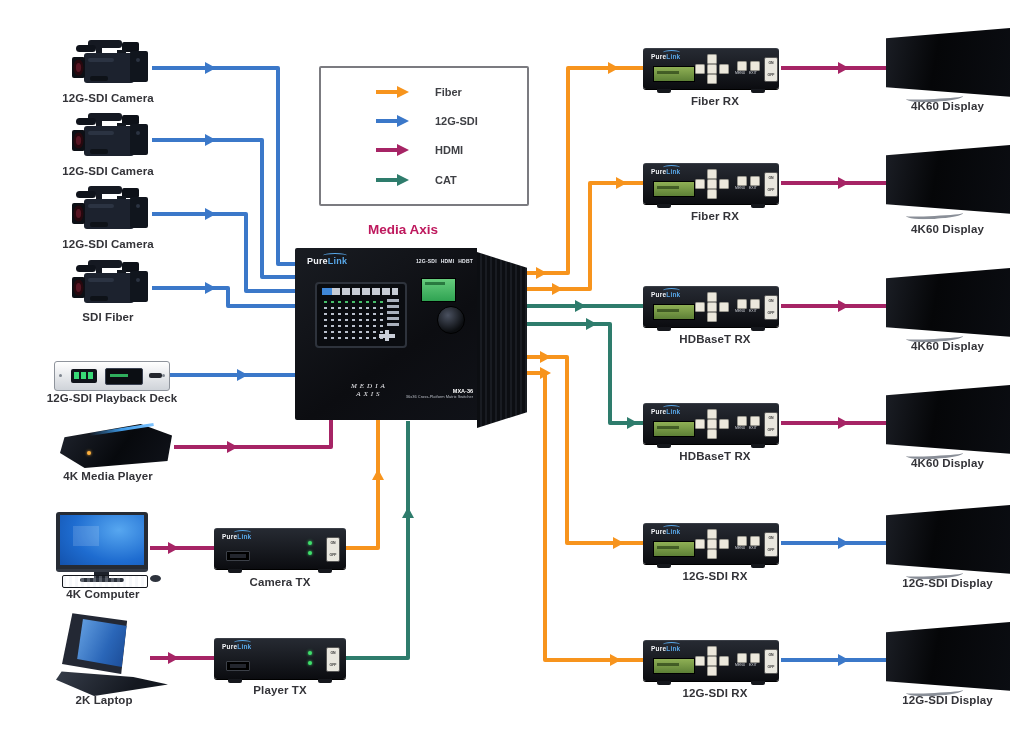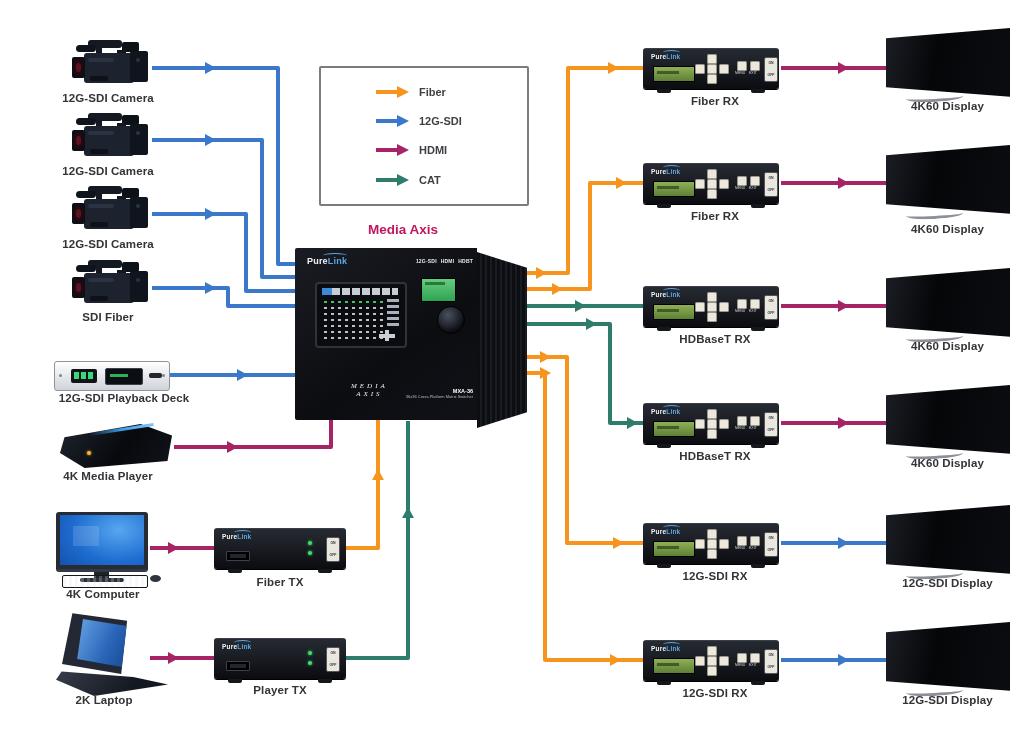--- a/index.html
+++ b/index.html
@@ -13,21 +13,21 @@
   .ah-hdmi{fill:var(--c-hdmi);}     .ah-cat{fill:var(--c-cat);}
 
   .dev{position:absolute;z-index:2;}
   .lbl{position:absolute;z-index:2;font-weight:bold;font-size:11.5px;color:#333338;
        text-align:center;letter-spacing:.1px;}
   .title{position:absolute;z-index:3;font-weight:bold;font-size:13.5px;color:#be185d;text-align:center;}
 
   
   .legend{position:absolute;left:319px;top:66px;width:206px;height:136px;border:2px solid #7b7b80;
           border-radius:2px;z-index:2;background:transparent;}
-  .leg-row{position:absolute;left:54px;display:flex;align-items:center;gap:8px;height:14px;}
+  .leg-row{position:absolute;left:54px;display:flex;align-items:center;gap:24px;height:14px;}
   .leg-lbl{font-weight:bold;font-size:11px;color:#3f4045;}
 
   
   .cam{width:82px;height:58px;}
   .deck{left:54px;top:361px;width:114px;height:28px;background:linear-gradient(#ffffff,#cfd3d9);
         border:1px solid #8f949c;border-radius:3px;}
   .deck>div{position:absolute;}
   .deck-vu{left:16px;top:7px;width:26px;height:14px;background:#10131a;border-radius:2px;
            display:flex;gap:2px;padding:3px 3px;box-sizing:border-box;}
   .deck-vu i{width:5px;height:7px;background:#39d977;display:block;}
@@ -311,21 +311,21 @@
     <div class="deck-vu">
         <i></i>
         <i></i>
         <i></i>
       </div>
     <div class="deck-display"></div>
     <div class="deck-slot"></div>
     <span class="screw" style="left:4px;top:12px"></span>
       <span class="screw" style="right:4px;top:12px"></span>
   </div>
-  <div class="lbl" style="left:48px;top:392px;width:152px">12G-SDI Playback Deck</div>
+  <div class="lbl" style="left:36px;top:392px;width:152px">12G-SDI Playback Deck</div>
 
   <div class="dev mplayer">
     <div class="mp-body"></div>
     <div class="mp-stripe"></div>
     <div class="mp-led"></div>
   </div>
   <div class="lbl" style="left:38px;top:470px;width:140px">4K Media Player</div>
 
   <div class="dev pc">
     <div class="monitor">
@@ -351,21 +351,21 @@
     <div class="hdmi-port"></div>
     <div class="led" style="left:94px;top:12px"></div>
     <div class="led" style="left:94px;top:22px"></div>
     <div class="rocker" style="left:112px;top:8px">
       <span>ON</span>
         <span>OFF</span>
       </div>
     <div class="foot f1"></div>
       <div class="foot f2"></div>
   </div>
-  <div class="lbl" style="left:210px;top:576px;width:140px">Fiber TX</div>
+  <div class="lbl" style="left:210px;top:576px;width:140px">Camera TX</div>
 
   <div class="dev plbox" style="left:214px;top:638px;width:132px">
     <div class="pl-logo"><span class="pl-pure">Pure</span><span class="pl-link">Link</span></div>
     <div class="hdmi-port"></div>
     <div class="led" style="left:94px;top:12px"></div>
     <div class="led" style="left:94px;top:22px"></div>
     <div class="rocker" style="left:112px;top:8px">
       <span>ON</span>
         <span>OFF</span>
       </div>

